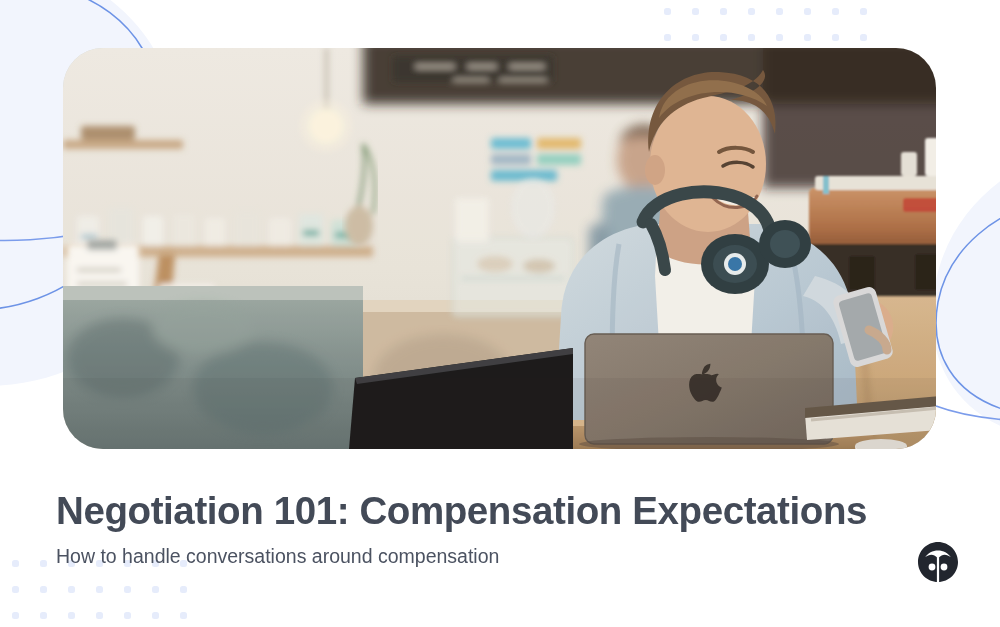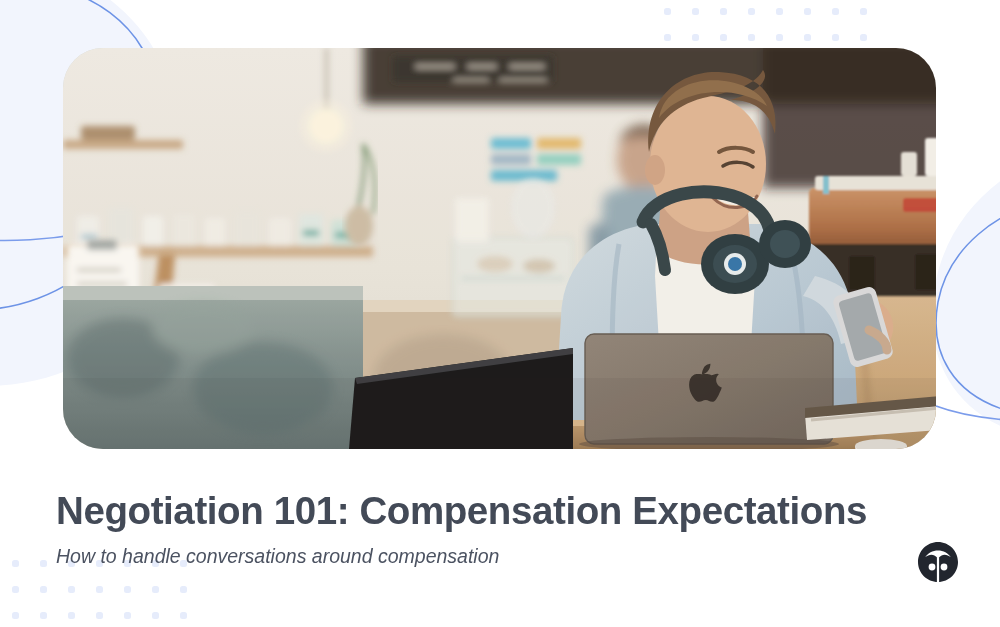--- a/index.html
+++ b/index.html
@@ -31,21 +31,21 @@
 
   
   .headline{
     position:absolute;left:56px;top:463px;
     font-size:38.5px;font-weight:bold;letter-spacing:-0.4px;
     color:#434a57;line-height:1.12;white-space:nowrap;
   }
   .subhead{
     position:absolute;left:56px;top:524px;
     font-size:19.5px;font-weight:normal;color:#4b5261;
-    line-height:1.3;white-space:nowrap;font-style:italic;
+    line-height:1.3;white-space:nowrap;
   }
 
   
   .logo{position:absolute;left:917px;top:541px;width:42px;height:42px;}
 </style>
 </head>
 <body>
 
 <div class="stage">
 

